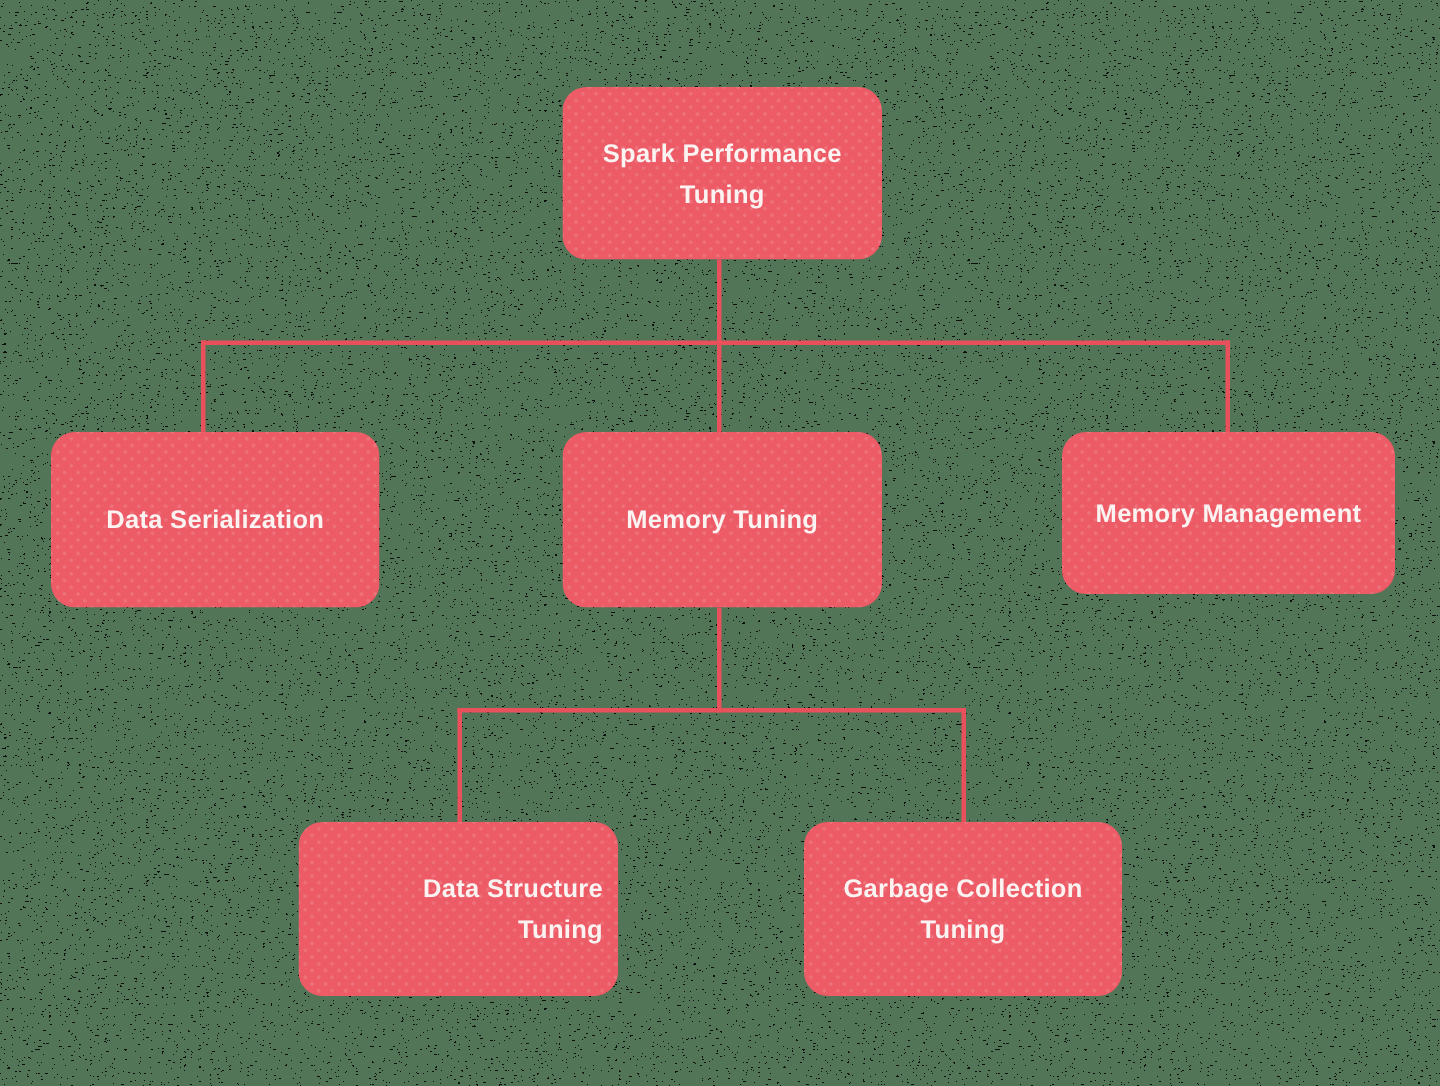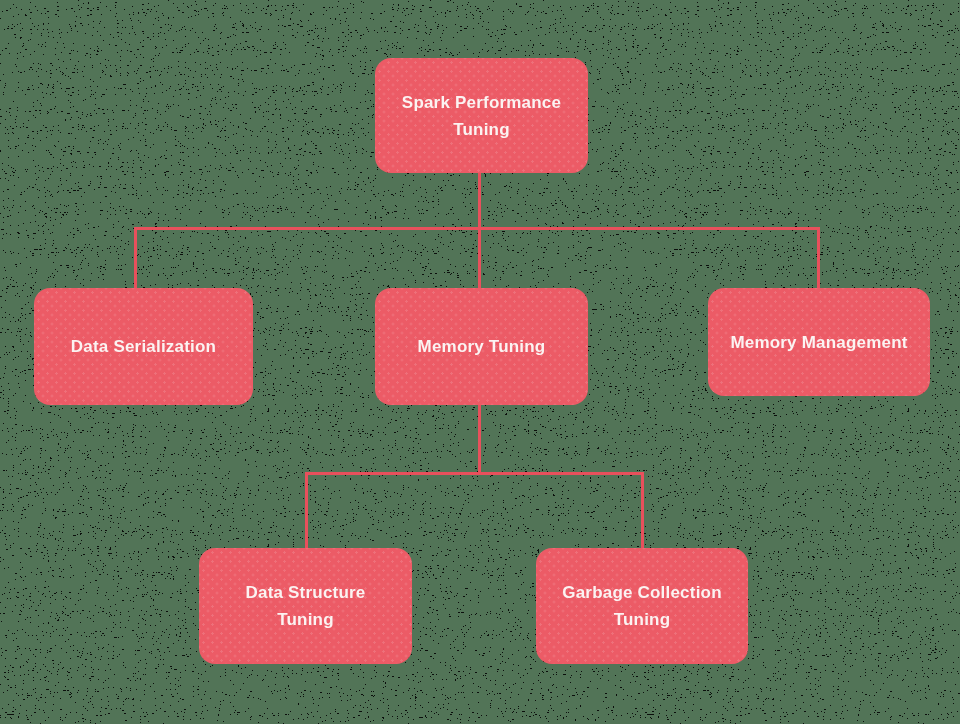--- a/index.html
+++ b/index.html
@@ -53,21 +53,21 @@
   .edge {
     position: absolute;
     background: #e8505c;
     z-index: 1;
   }
   
   #n-spark   { left: 375px; top: 58px;  width: 213px; height: 115px; }
   #n-dser    { left: 34px;  top: 288px; width: 219px; height: 117px; }
   #n-mtun    { left: 375px; top: 288px; width: 213px; height: 117px; }
   #n-mman    { left: 708px; top: 288px; width: 222px; height: 108px; }
-  #n-dst     { left: 199px; top: 548px; width: 213px; height: 116px; }
+  #n-dst     { left: 199px; top: 548px; width: 213px; height: 116px; align-items: flex-end; }
   #n-gct     { left: 536px; top: 548px; width: 212px; height: 116px; }
   
   #e-spark-down { left: 478px; top: 173px; width: 3px;   height: 55px; }
   #e-top-rail   { left: 134px; top: 227px; width: 686px; height: 3px;  }
   #e-left-drop  { left: 134px; top: 227px; width: 3px;   height: 62px; }
   #e-mid-drop   { left: 478px; top: 227px; width: 3px;   height: 62px; }
   #e-right-drop { left: 817px; top: 227px; width: 3px;   height: 62px; }
   #e-mtun-down  { left: 478px; top: 405px; width: 3px;   height: 70px; }
   #e-bot-rail   { left: 305px; top: 472px; width: 339px; height: 3px;  }
   #e-dst-drop   { left: 305px; top: 472px; width: 3px;   height: 77px; }

